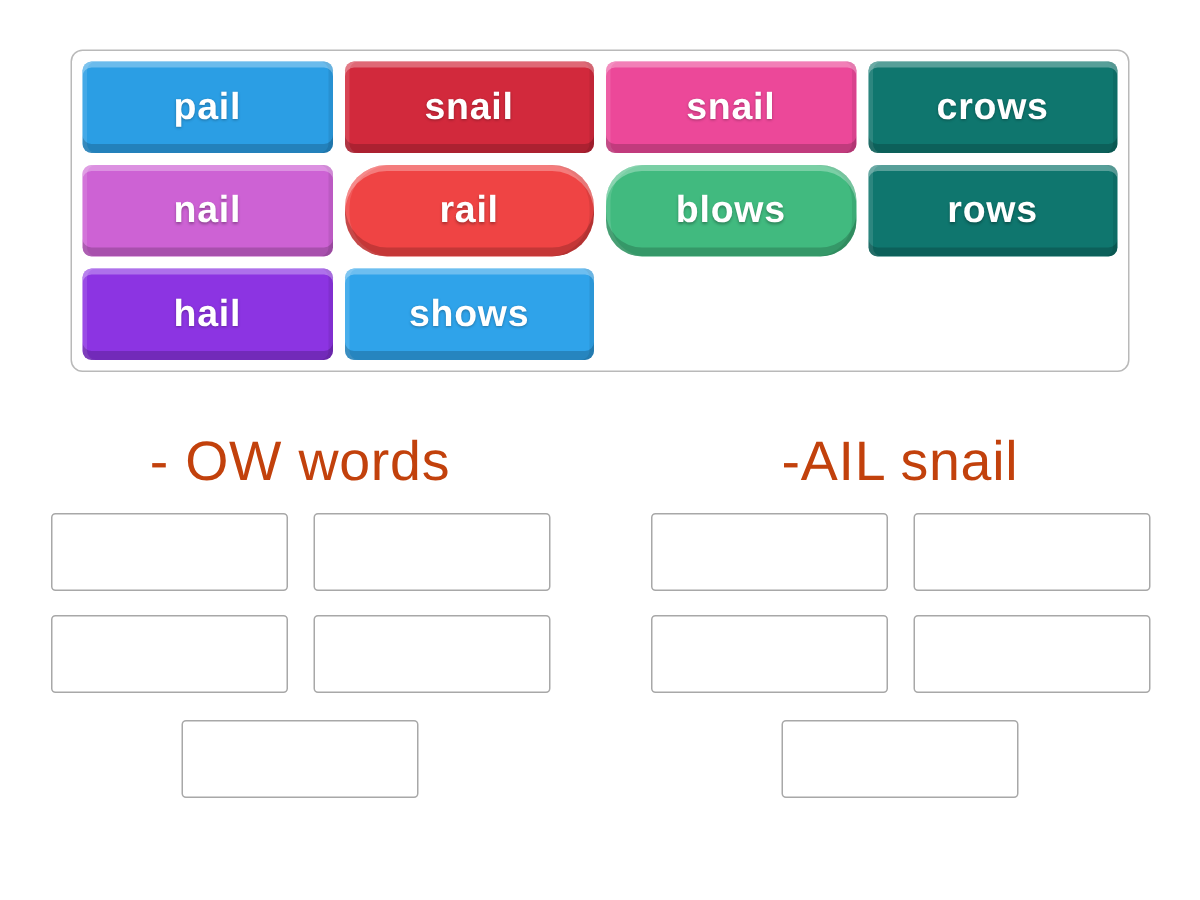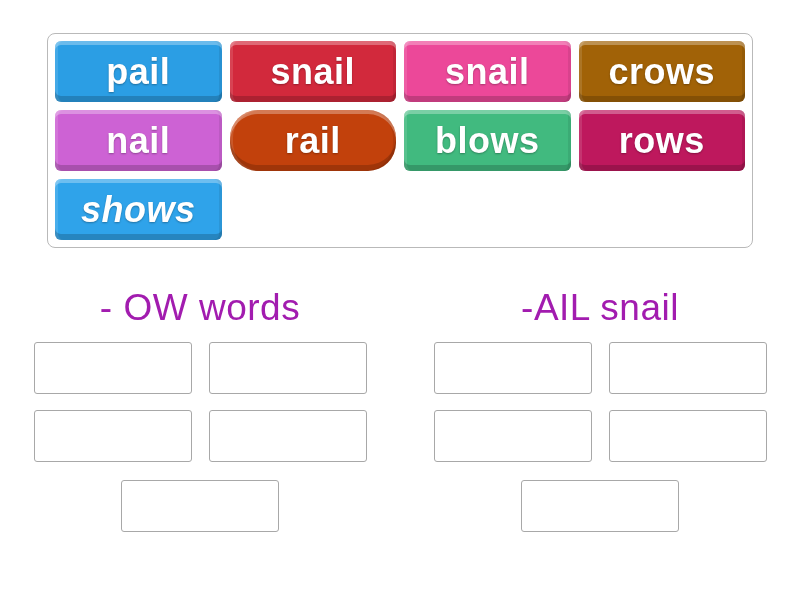--- a/index.html
+++ b/index.html
@@ -39,21 +39,21 @@
     justify-content: center;
     cursor: grab;
     box-shadow:
       inset 0 4px 0 rgba(255,255,255,0.30),
       inset 0 -6px 0 rgba(0,0,0,0.18),
       inset 3px 0 0 rgba(255,255,255,0.12),
       inset -3px 0 0 rgba(0,0,0,0.08);
   }
   .tile span {
     color: #ffffff;
-    font-size: 36px;
+    font-size: 25px;
     font-weight: bold;
     text-shadow: 0 1px 2px rgba(0,0,0,0.30);
     letter-spacing: 0.5px;
   }
   
   .groups {
     position: absolute;
     left: 0;
     top: 283px;
     width: 800px;
@@ -62,21 +62,21 @@
   .group {
     flex: 1;
     display: flex;
     flex-direction: column;
     align-items: center;
   }
   .group-title {
     margin: 0 0 9px 0;
     font-size: 37px;
     font-weight: 400;
-    color: #a21caf;
+    color: #c2410c;
     line-height: 1.35;
     letter-spacing: 0.5px;
   }
   .slots {
     display: grid;
     grid-template-columns: 158px 158px;
     gap: 16px 17px;
   }
   .slot {
     width: 158px;
@@ -100,36 +100,39 @@
   <div class="tray">
     <div class="tile" style="background-color: rgb(43, 158, 228);">
         <span>pail</span>
       </div>
     <div class="tile" style="background-color: rgb(210, 41, 60);">
         <span>snail</span>
       </div>
     <div class="tile" style="background-color: #ec4899;">
         <span>snail</span>
       </div>
-    <div class="tile" style="background-color: #a16207;">
+    <div class="tile" style="background-color: #0f766e;">
         <span>crows</span>
       </div>
     <div class="tile" style="background-color: rgb(205, 98, 212); align-items: center;">
         <span>nail</span>
       </div>
-    <div class="tile" style="background-color: #c2410c; border-radius: 28px;">
+    <div class="tile" style="background-color: #ef4444; border-radius: 28px;">
         <span>rail</span>
       </div>
-    <div class="tile" style="background-color: rgb(65, 186, 127);">
+    <div class="tile" style="background-color: rgb(65, 186, 127); border-radius: 24px;">
         <span>blows</span>
       </div>
-    <div class="tile" style="background-color: #be185d;">
+    <div class="tile" style="background-color: #0f766e;">
         <span>rows</span>
       </div>
-    <div class="tile" style="background-color: rgb(47, 163, 234); font-style: italic;">
+    <div class="tile" style="background-color: rgb(140, 52, 226);">
+        <span>hail</span>
+      </div>
+    <div class="tile" style="background-color: rgb(47, 163, 234);">
         <span>shows</span>
       </div>
   </div>
 
   <div class="groups">
 
     <section class="group">
       <h2 class="group-title">- OW words</h2>
       <div class="slots">
         <div class="slot"></div>

